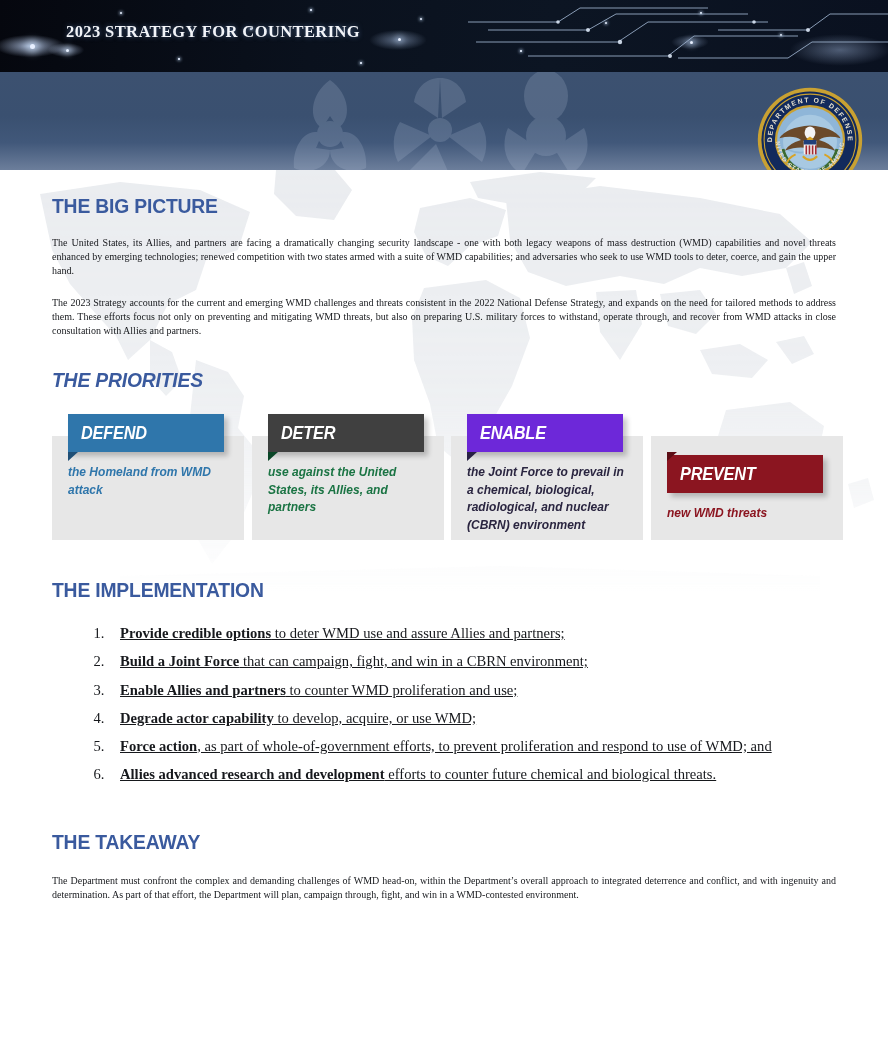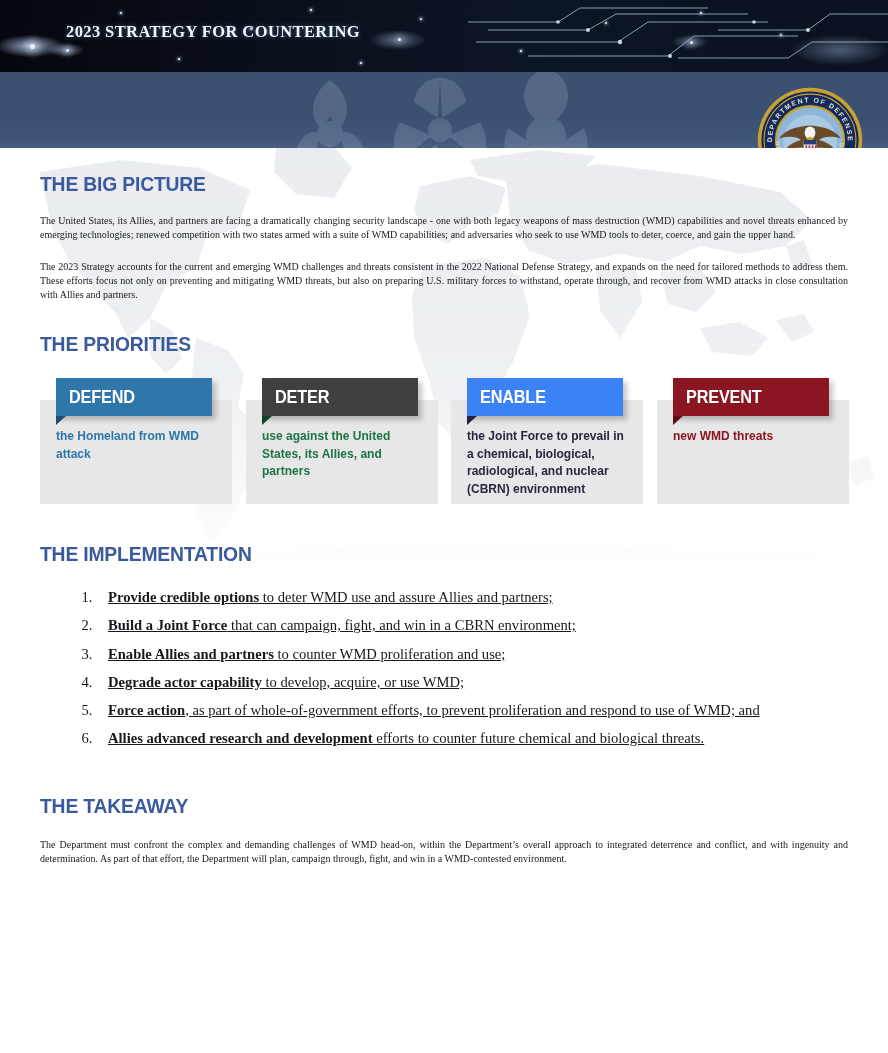--- a/index.html
+++ b/index.html
@@ -13,21 +13,21 @@
     position: relative;
     overflow: hidden;
     font-family: "Liberation Serif", "DejaVu Serif", serif;
     color: #1a1a1a;
   }
 
   
   #header {
     position: relative;
     width: 888px;
-    height: 148px;
+    height: 170px;
     overflow: hidden;
     text-decoration: underline;
   }
   .hdr-dark {
     position: absolute;
     left: 0; top: 0; width: 888px; height: 72px;
     background:
       radial-gradient(ellipse 50px 16px at 30px 46px, rgba(200,220,255,0.75), rgba(200,220,255,0) 70%),
       radial-gradient(ellipse 26px 10px at 66px 50px, rgba(200,220,255,0.55), rgba(200,220,255,0) 70%),
       radial-gradient(ellipse 40px 14px at 398px 40px, rgba(190,215,255,0.45), rgba(190,215,255,0) 72%),
@@ -96,21 +96,21 @@
   .worldmap {
     position: absolute;
     left: 0; top: -6px;
     width: 888px; height: 430px;
     opacity: 0.55;
     pointer-events: none;
   }
   .content {
     position: relative;
     z-index: 3;
-    padding: 0 40px;
+    padding: 0 52px;
   }
 
   h2.section {
     font-family: "Liberation Sans", "DejaVu Sans", sans-serif;
     font-weight: bold;
     font-size: 21px;
     color: #3a5a9e;
     letter-spacing: -0.2px;
     transform: scaleX(0.92);
     transform-origin: left center;
@@ -125,21 +125,21 @@
     color: #16181c;
     margin: 0;
   }
 
   
   #big-picture { padding-top: 24px; }
   #big-picture h2.section { margin-bottom: 18px; }
   #big-picture p.body + p.body { margin-top: 18px; }
 
   
-  #priorities { padding-top: 30px; }
+  #priorities { padding-top: 30px; font-style: italic; }
   #priorities h2.section { margin-bottom: 22px; }
   .prio-row {
     display: flex;
     gap: 14px;
     align-items: flex-end;
   }
   .prio-card {
     position: relative;
     width: 192px;
     min-height: 126px;
@@ -403,32 +403,32 @@
             <span>DETER</span>
           </div>
           <svg class="prio-fold" viewBox="0 0 10 9">
               <polygon points="0,0 10,0 0,9" fill="#0a4627"></polygon>
             </svg>
           <div class="prio-text" style="color:#1b7444;">use against the United States, its Allies, and partners</div>
         </div>
 
         <div class="prio-card">
           <div class="prio-panel"></div>
-          <div class="prio-tab" style="background:#3b82f6;">
+          <div class="prio-tab" style="background:#6d28d9;">
             <span>ENABLE</span>
           </div>
           <svg class="prio-fold" viewBox="0 0 10 9">
               <polygon points="0,0 10,0 0,9" fill="#282044"></polygon>
             </svg>
           <div class="prio-text" style="color:#2a2540;">the Joint Force to prevail in a chemical, biological, radiological, and nuclear (CBRN) environment</div>
         </div>
 
         <div class="prio-card">
           <div class="prio-panel"></div>
-          <div class="prio-tab" style="background:#8b1520;">
+          <div class="prio-tab" style="background:#8b1520;margin-top:41px;">
             <span>PREVENT</span>
           </div>
           <svg class="prio-fold" viewBox="0 0 10 9">
               <polygon points="0,0 10,0 0,9" fill="#5c0d15"></polygon>
             </svg>
           <div class="prio-text" style="color:#8b1520;">new WMD threats</div>
         </div>
 
       </div>
     </section>

